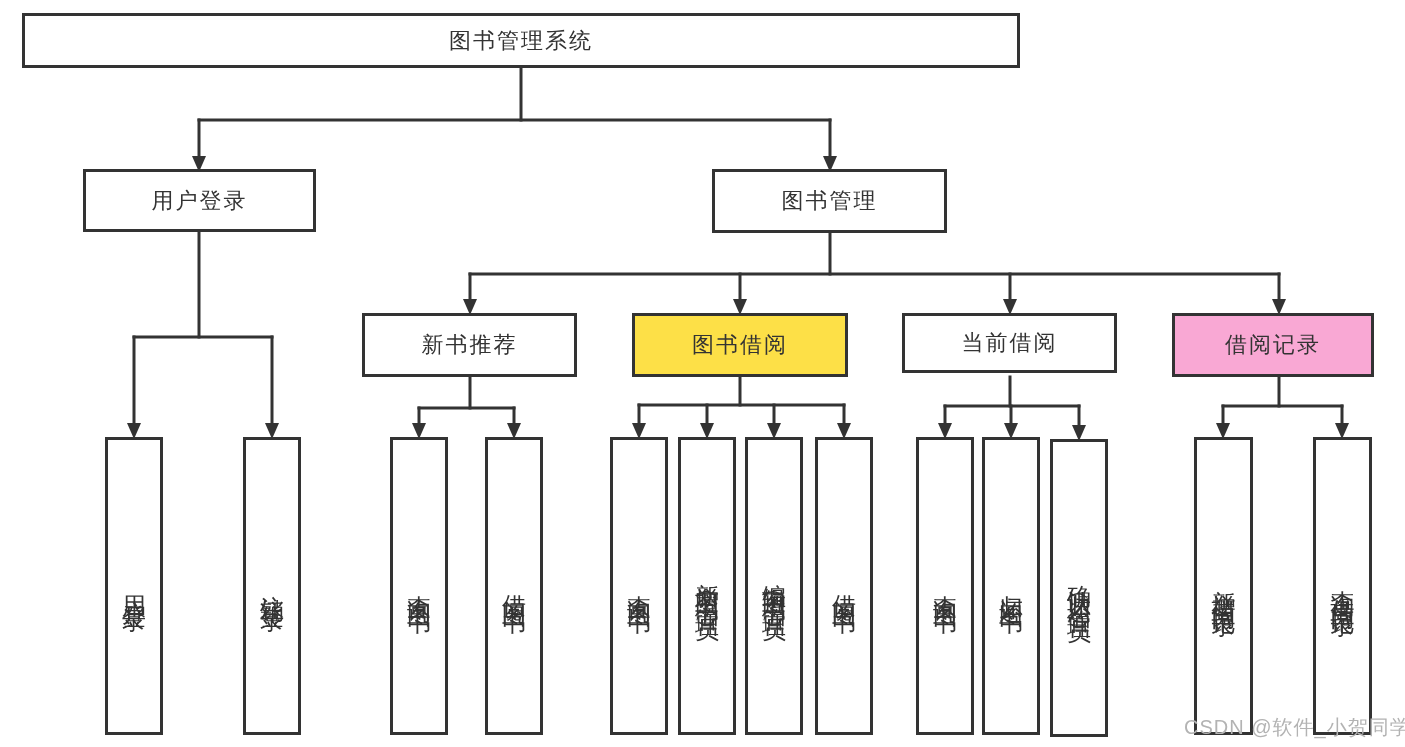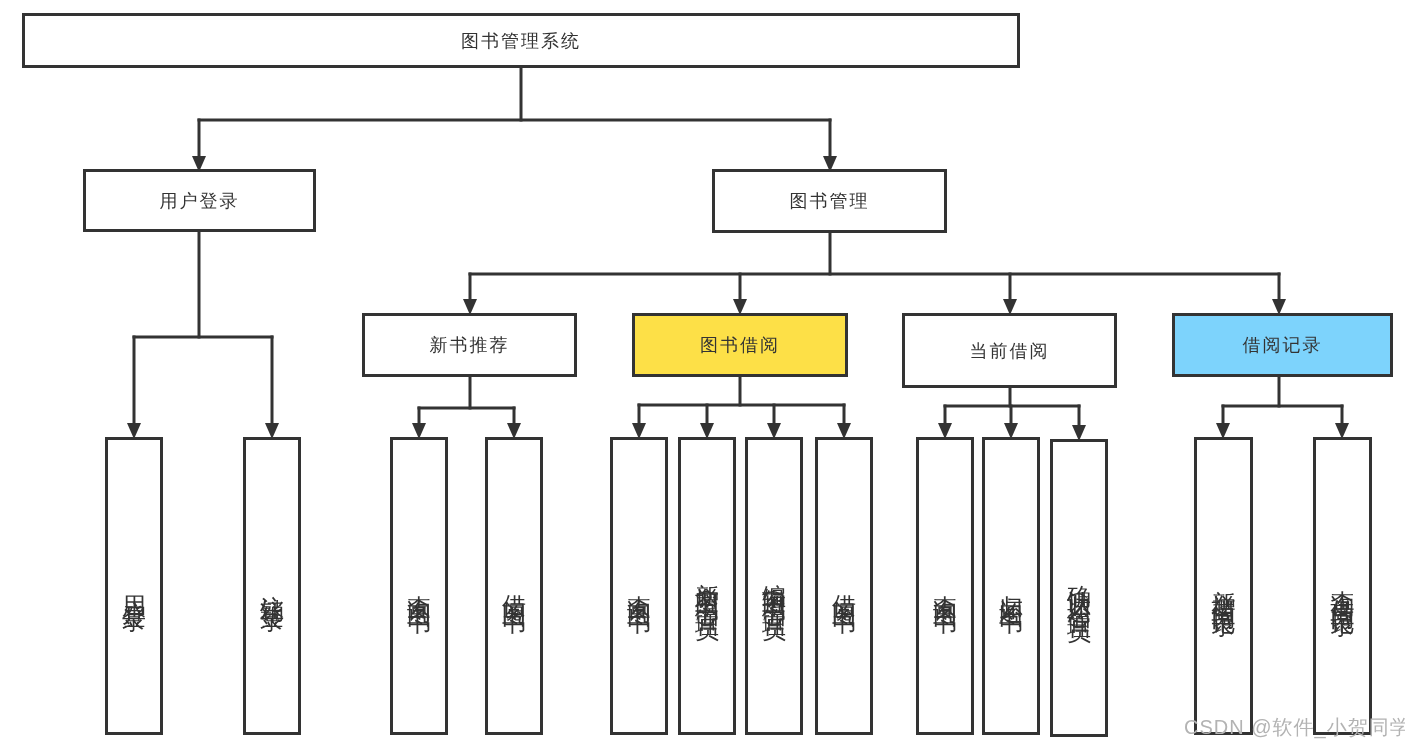--- a/index.html
+++ b/index.html
@@ -8,21 +8,21 @@
   .edges{position:absolute;left:0;top:0;width:1405px;height:747px;z-index:1;}
   .nodes{position:absolute;left:0;top:0;width:1405px;height:747px;z-index:2;}
   .node{
     position:absolute;
     box-sizing:border-box;
     border:3px solid #333333;
     background:#ffffff;
     display:flex;
     align-items:center;
     justify-content:center;
-    font-size:18px;
+    font-size:22px;
     color:#333333;
     letter-spacing:2px;
     line-height:1;
     text-align:center;
   }
   .node.v{
     writing-mode:vertical-rl;
     text-orientation:mixed;
     font-size:24px;
     letter-spacing:5px;
@@ -95,22 +95,22 @@
       <polygon points="1216,423 1230,423 1223,439" fill="#333333"></polygon>
       <line x1="1342" y1="406" x2="1342" y2="427" stroke="#333333" stroke-width="3" stroke-linecap="square"></line>
       <polygon points="1335,423 1349,423 1342,439" fill="#333333"></polygon>
     </svg>
   <div class="nodes">
       <div class="node" style="left: 22px; top: 13px; width: 998px; height: 55px; border-color: rgb(51, 51, 51); background: rgb(255, 255, 255); color: rgb(51, 51, 51);">图书管理系统</div>
       <div class="node" style="left: 83px; top: 169px; width: 233px; height: 63px; border-color: rgb(51, 51, 51); background: rgb(255, 255, 255); color: rgb(51, 51, 51);">用户登录</div>
       <div class="node" style="left: 362px; top: 313px; width: 215px; height: 64px; border-color: rgb(51, 51, 51); background: rgb(255, 255, 255); color: rgb(51, 51, 51);">新书推荐</div>
       <div class="node" style="left: 712px; top: 169px; width: 235px; height: 64px; border-color: rgb(51, 51, 51); background: rgb(255, 255, 255); color: rgb(51, 51, 51);">图书管理</div>
       <div class="node" style="left: 632px; top: 313px; width: 216px; height: 64px; border-color: rgb(51, 51, 51); background: #fde047; color: rgb(51, 51, 51);">图书借阅</div>
-      <div class="node" style="left: 902px; top: 313px; width: 215px; height: 75px; border-color: rgb(51, 51, 51); background: rgb(255, 255, 255); color: rgb(51, 51, 51);">当前借阅</div>
-      <div class="node" style="left: 1172px; top: 313px; width: 221px; height: 64px; border-color: rgb(51, 51, 51); background: #7dd3fc; color: rgb(51, 51, 51);">借阅记录</div>
+      <div class="node" style="left: 902px; top: 313px; width: 215px; height: 60px; border-color: rgb(51, 51, 51); background: rgb(255, 255, 255); color: rgb(51, 51, 51);">当前借阅</div>
+      <div class="node" style="left: 1172px; top: 313px; width: 202px; height: 64px; border-color: rgb(51, 51, 51); background: #f9a8d4; color: rgb(51, 51, 51);">借阅记录</div>
       <div class="node v" style="left: 105px; top: 437px; width: 58px; height: 298px; border-color: rgb(51, 51, 51); background: rgb(255, 255, 255); color: rgb(51, 51, 51);">用户登录</div>
       <div class="node v" style="left: 243px; top: 437px; width: 58px; height: 298px; border-color: rgb(51, 51, 51); background: rgb(255, 255, 255); color: rgb(51, 51, 51);">注销登录</div>
       <div class="node v" style="left: 390px; top: 437px; width: 58px; height: 298px; border-color: rgb(51, 51, 51); background: rgb(255, 255, 255); color: rgb(51, 51, 51);">查询图书</div>
       <div class="node v" style="left: 485px; top: 437px; width: 58px; height: 298px; border-color: rgb(51, 51, 51); background: rgb(255, 255, 255); color: rgb(51, 51, 51);">借阅图书</div>
       <div class="node v" style="left: 610px; top: 437px; width: 58px; height: 298px; border-color: rgb(51, 51, 51); background: rgb(255, 255, 255); color: rgb(51, 51, 51);">查询图书</div>
       <div class="node v" style="left: 678px; top: 437px; width: 58px; height: 298px; border-color: rgb(51, 51, 51); background: rgb(255, 255, 255); color: rgb(51, 51, 51);">新增图书（管理员）</div>
       <div class="node v" style="left: 745px; top: 437px; width: 58px; height: 298px; border-color: rgb(51, 51, 51); background: rgb(255, 255, 255); color: rgb(51, 51, 51);">编辑图书（管理员）</div>
       <div class="node v" style="left: 815px; top: 437px; width: 58px; height: 298px; border-color: rgb(51, 51, 51); background: rgb(255, 255, 255); color: rgb(51, 51, 51);">借阅图书</div>
       <div class="node v" style="left: 916px; top: 437px; width: 58px; height: 298px; border-color: rgb(51, 51, 51); background: rgb(255, 255, 255); color: rgb(51, 51, 51);">查询图书</div>
       <div class="node v" style="left: 982px; top: 437px; width: 58px; height: 298px; border-color: rgb(51, 51, 51); background: rgb(255, 255, 255); color: rgb(51, 51, 51);">归还图书</div>

